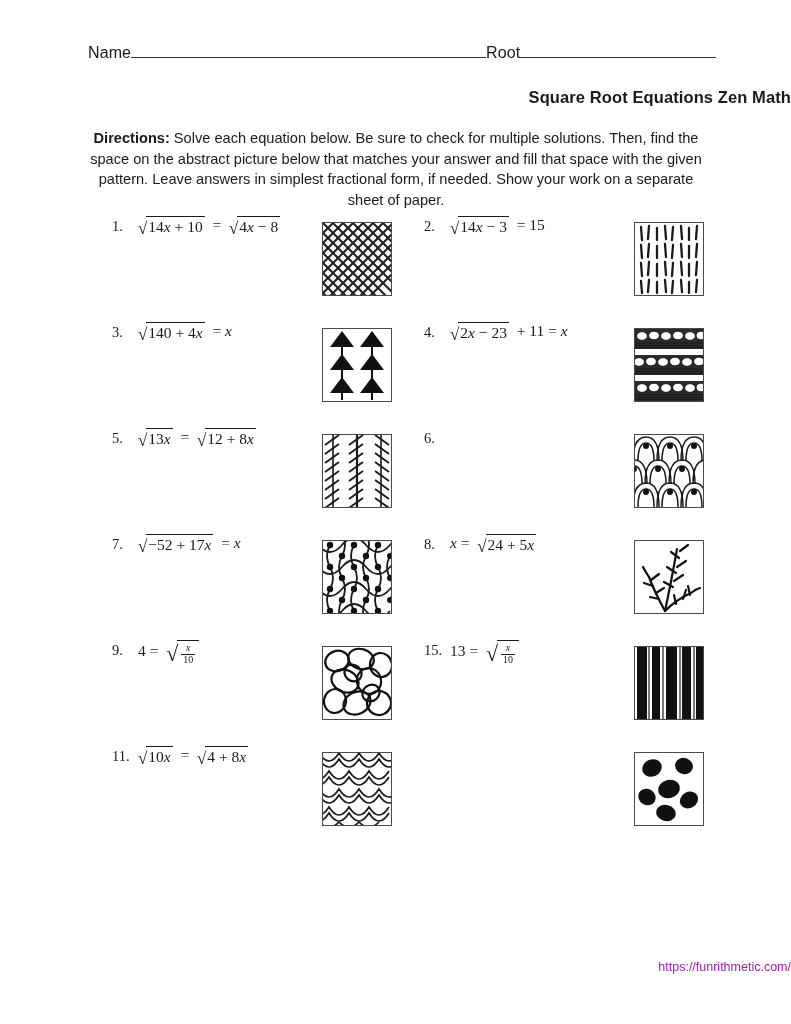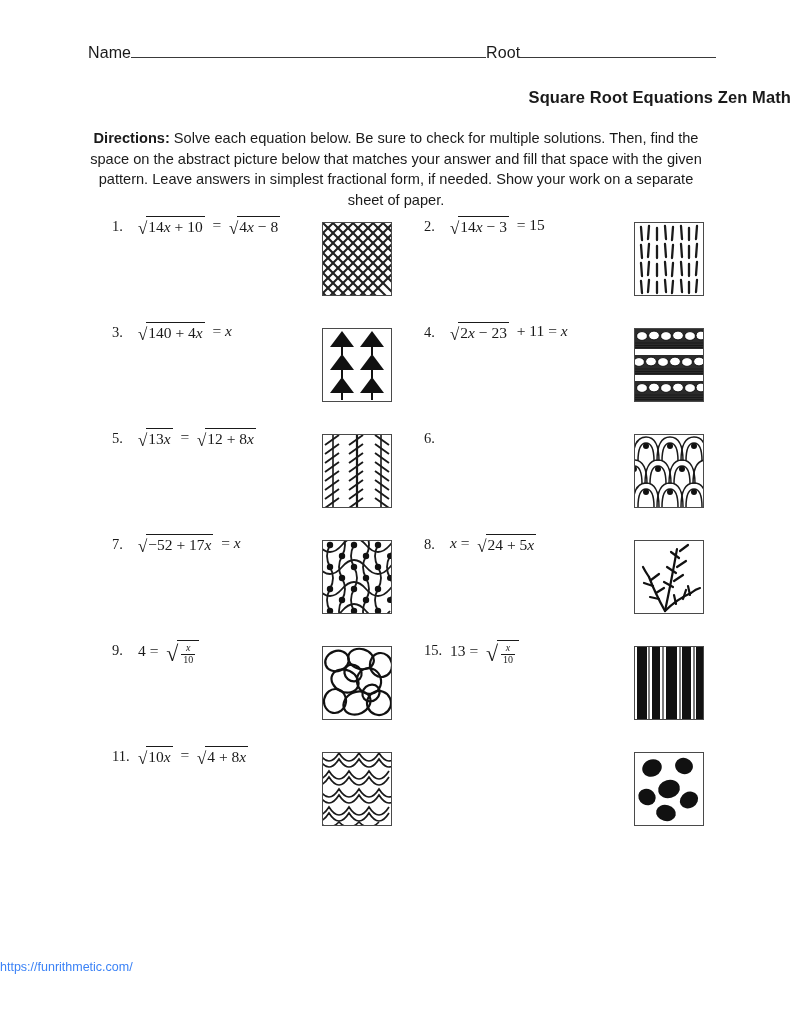--- a/index.html
+++ b/index.html
@@ -144,23 +144,23 @@
   .swatch.left  { left: 322px; }
   .swatch.right { left: 634px; }
   .swatch svg { display: block; width: 100%; height: 100%; }
 
   
   .footer {
     position: absolute;
     top: 960px;
     left: 0;
     width: 791px;
-    text-align: left;
+    text-align: right;
     font-size: 12.5px;
-    color: #3b82f6;
+    color: #a21caf;
   }
 </style>
 </head>
 <body>
 
 <div class="page">
 
   <div class="namedate">
     <span class="nd-label">Name</span>
     <span class="nd-rule name-rule"></span>

